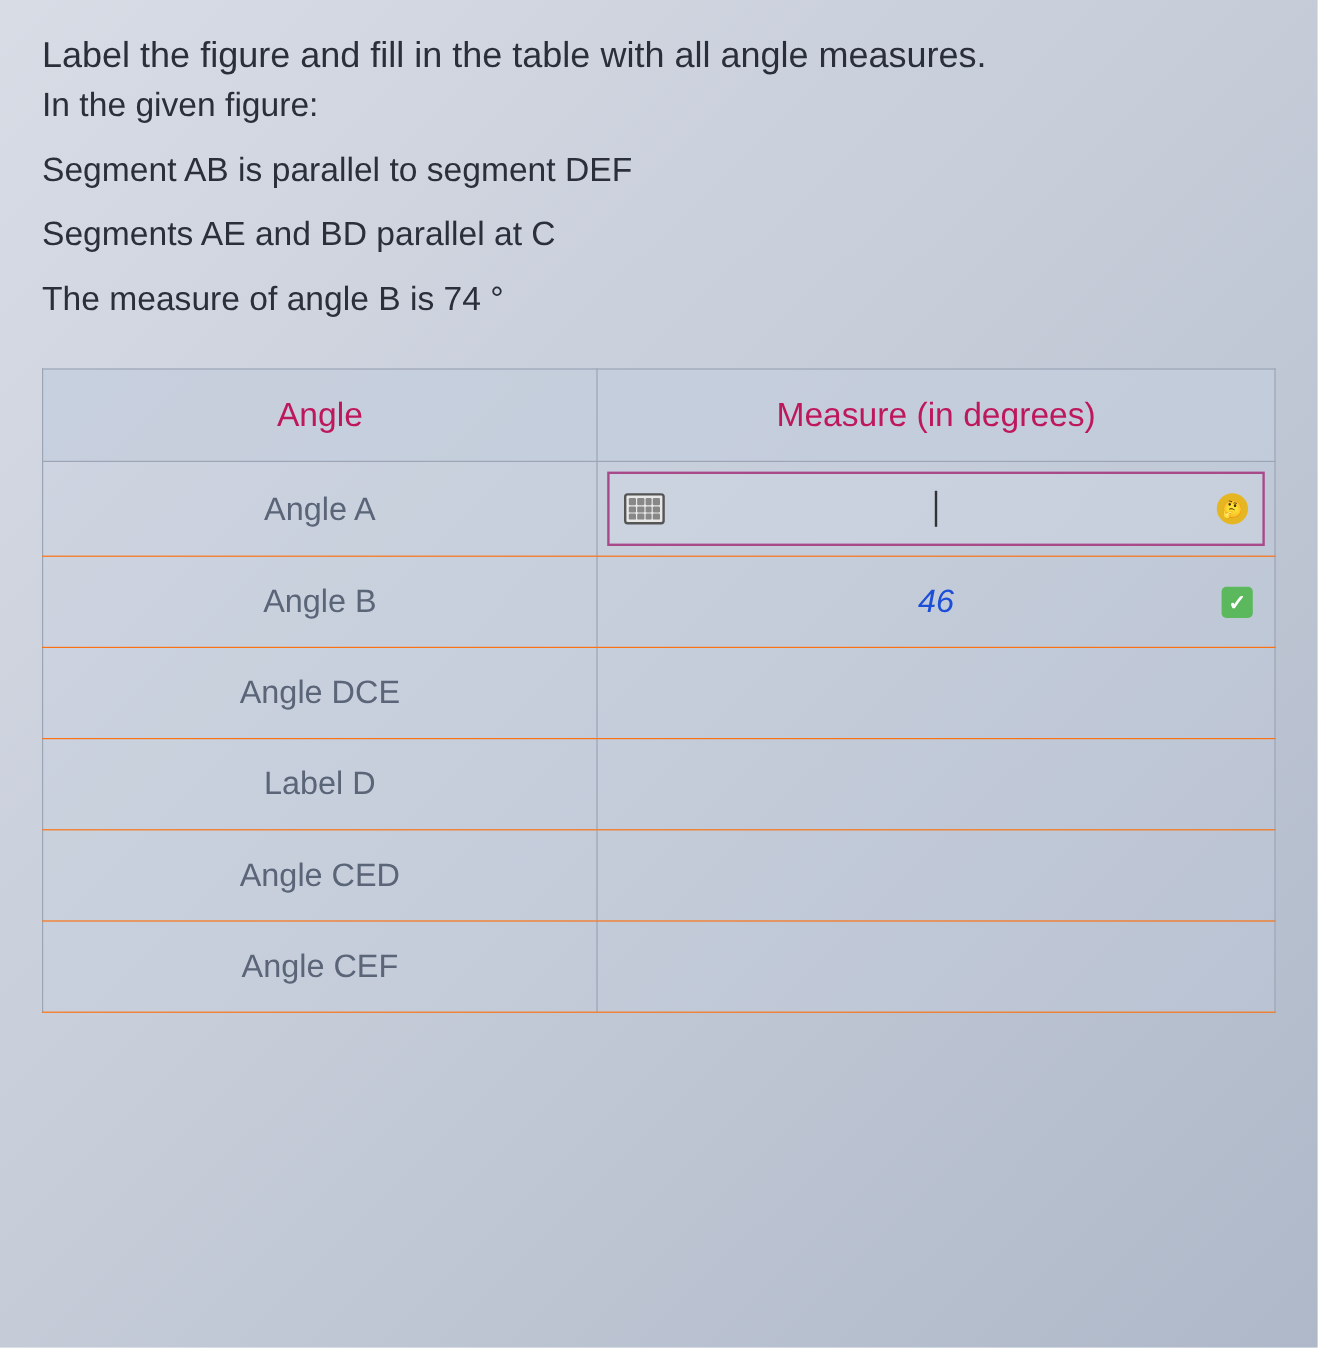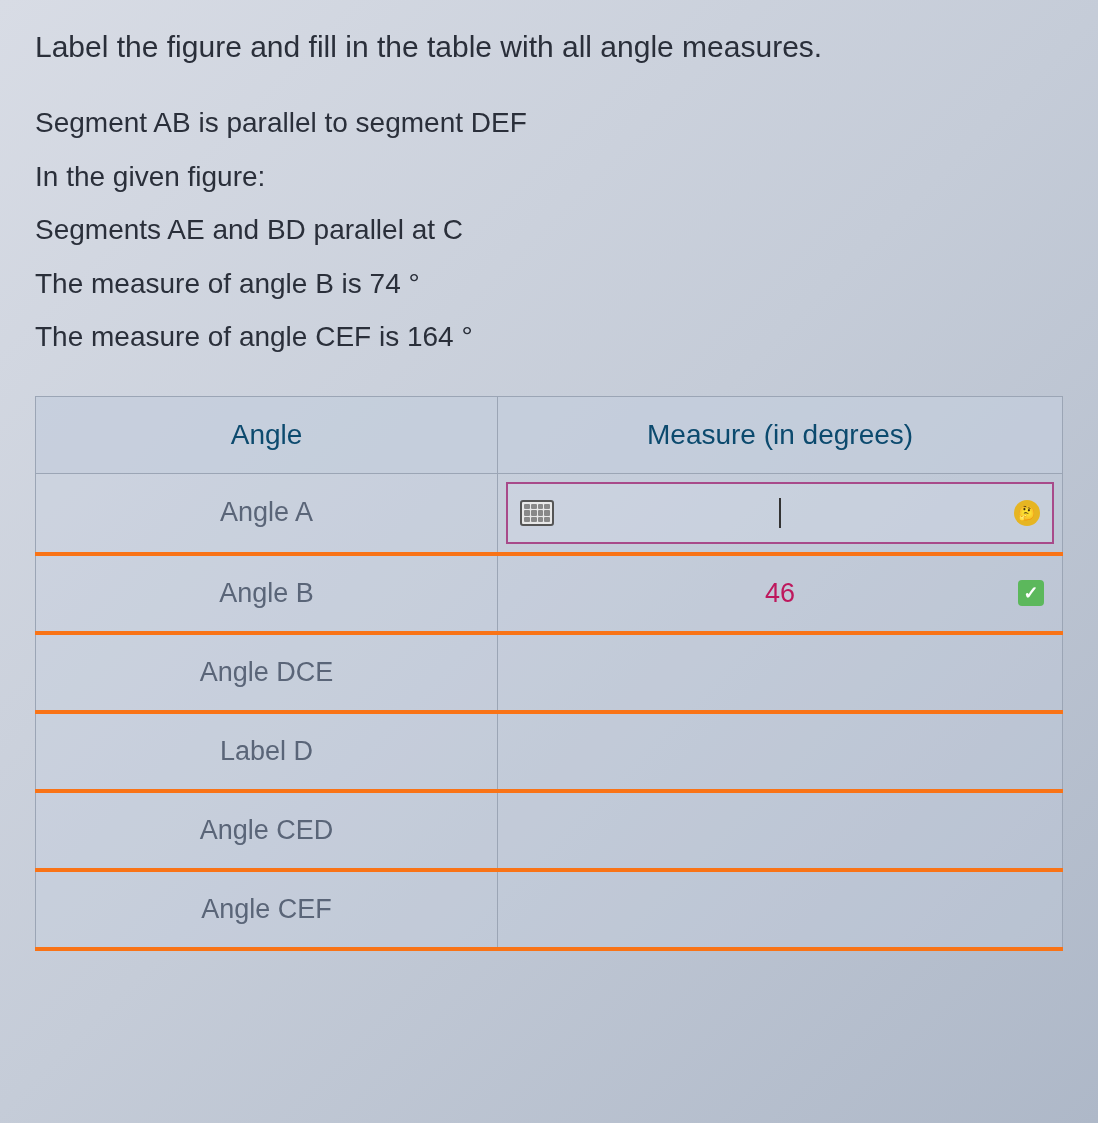--- a/index.html
+++ b/index.html
@@ -11,21 +11,20 @@
       background: linear-gradient(135deg, #d8dce5 0%, #c5ccd8 50%, #aeb8c8 100%);
       font-family: -apple-system, BlinkMacSystemFont, "Segoe UI", Arial, sans-serif;
       padding: 30px 35px;
       width: 1098px;
       height: 1123px;
       color: #2a2f3a;
       position: relative;
     }
     .instruction {
       font-size: 30px;
-      margin-bottom: 35px;
       color: #2a2f3a;
     }
     .given-info {
       font-size: 28px;
       line-height: 1.7;
       margin-bottom: 35px;
       color: #2a2f3a;
     }
     .given-info p {
       margin-bottom: 6px;
@@ -35,29 +34,29 @@
       border-collapse: collapse;
       background: rgba(200, 210, 225, 0.3);
     }
     .angle-table th {
       background: rgba(195, 205, 220, 0.6);
       padding: 22px 10px;
       font-size: 28px;
       font-weight: 400;
       text-align: center;
       border: 1px solid #9ba5b5;
-      color: #0c4a6e;
+      color: #be185d;
     }
     .angle-table td {
       padding: 22px 10px;
       font-size: 27px;
       text-align: center;
       border-left: 1px solid #9ba5b5;
       border-right: 1px solid #9ba5b5;
-      border-bottom: 4px solid #f97316;
+      border-bottom: 1px solid #f97316;
       color: #4a5568;
       position: relative;
     }
     .angle-table td.label-cell {
       color: #5a6578;
     }
     .angle-table .col-angle {
       width: 45%;
     }
     .angle-table .col-measure {
@@ -128,34 +127,34 @@
       background: #5cb85c;
       border-radius: 4px;
       display: flex;
       align-items: center;
       justify-content: center;
       color: white;
       font-size: 18px;
       font-weight: bold;
     }
     .filled-value {
-      color: #be185d;
+      color: #1d4ed8;
+      font-style: italic;
     }
   </style>
 </head>
 <body>
 
 <div class="instruction">Label the figure and fill in the table with all angle measures.</div>
 
 <div class="given-info">
+  <p>In the given figure:</p>
   <p>Segment AB is parallel to segment DEF</p>
-  <p>In the given figure:</p>
   <p>Segments AE and BD parallel at C</p>
   <p>The measure of angle B is 74 °</p>
-  <p>The measure of angle CEF is 164 °</p>
 </div>
 
 <table class="angle-table">
   <colgroup>
     <col class="col-angle">
     <col class="col-measure">
   </colgroup>
   <thead>
     <tr>
       <th>Angle</th>

